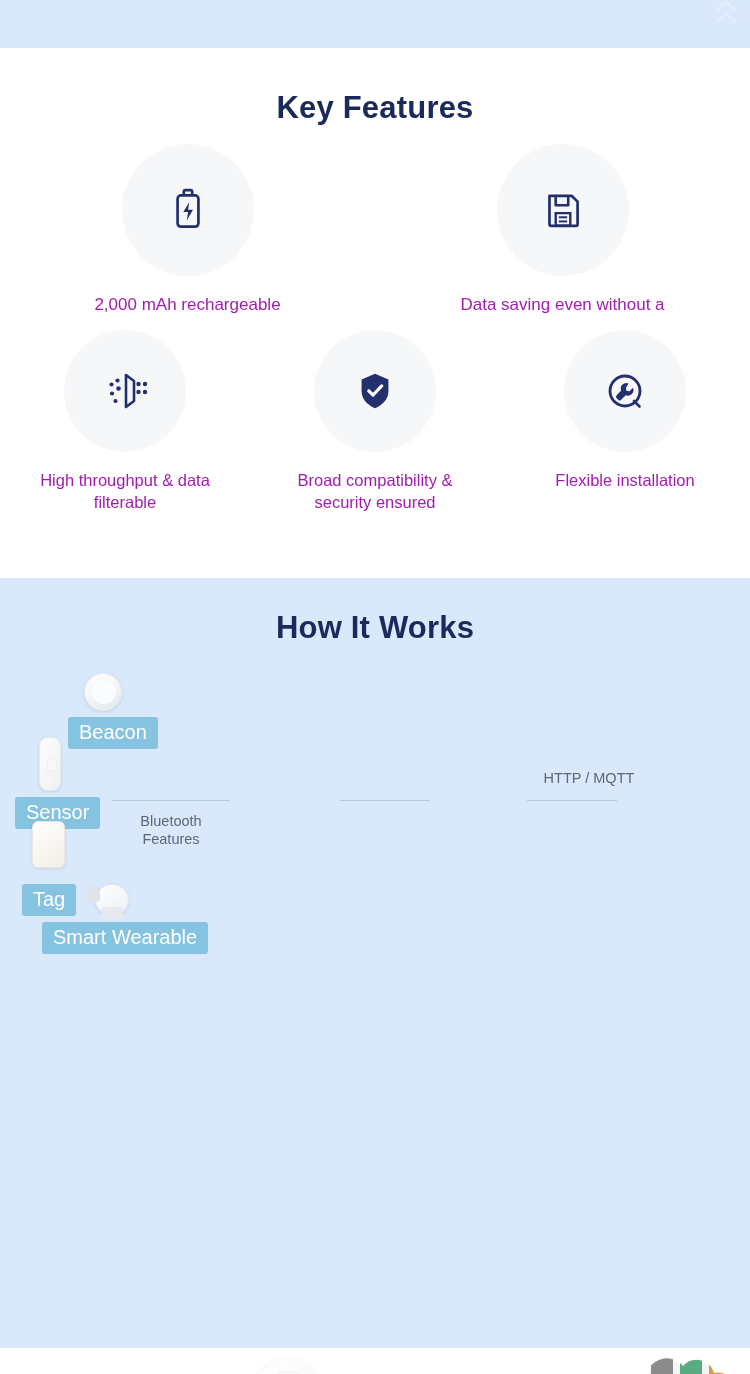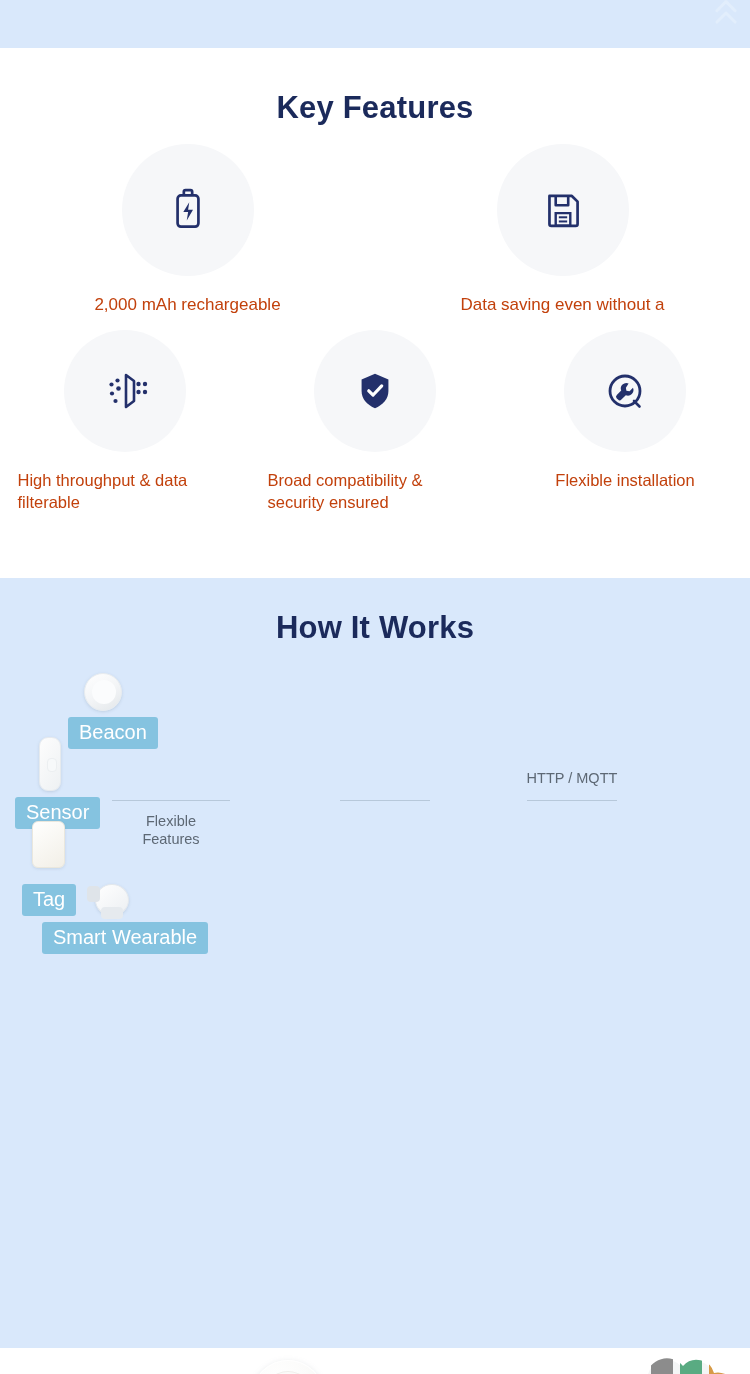--- a/index.html
+++ b/index.html
@@ -49,22 +49,22 @@
   }
   .feat-circle {
     width:132px; height:132px; border-radius:50%;
     background:#f6f7f9;
     display:flex; align-items:center; justify-content:center;
   }
   .r2 .feat-circle { width:122px; height:122px; }
   .feat-label {
     margin-top:18px;
     font-size:16.5px;
-    color:#c2410c;
-    text-align:left;
+    color:#a21caf;
+    text-align:center;
     line-height:1.3;
     max-width:215px;
   }
   .r1 .feat-label { font-size:17px; }
   .ico { display:block; }
   .ico path, .ico circle, .ico rect, .ico line, .ico polyline, .ico polygon {
     vector-effect:non-scaling-stroke;
   }
 
   
@@ -261,28 +261,28 @@
       <div class="pill" style="margin-left:-10px;margin-top:16px;">Tag</div>
     </div>
 
     <div class="dev" style="left:95px; top:220px;">
       <div class="dev-img wear-body"></div>
       <div class="pill" style="margin-left:-53px;margin-top:6px;">Smart Wearable</div>
     </div>
 
     <div class="conn-line" style="left:112px; top:136px; width:118px;"></div>
     <div class="conn-text" style="left:110px; top:148px; width:122px;">
-      <div>Flexible</div>
+      <div>Bluetooth</div>
       <div>Features</div>
     </div>
 
     <div class="conn-line" style="left:340px; top:136px; width:90px;"></div>
 
     <div class="conn-line" style="left:527px; top:136px; width:90px;"></div>
-    <div class="conn-text" style="left:512px; top:105px; width:120px;">HTTP / MQTT</div>
+    <div class="conn-text" style="left:529px; top:105px; width:120px;">HTTP / MQTT</div>
   </div>
 
   <div class="gw-wrap">
     <div class="gw-body">
       <div class="gw-inner">
         
       </div>
     </div>
 
   </div>

